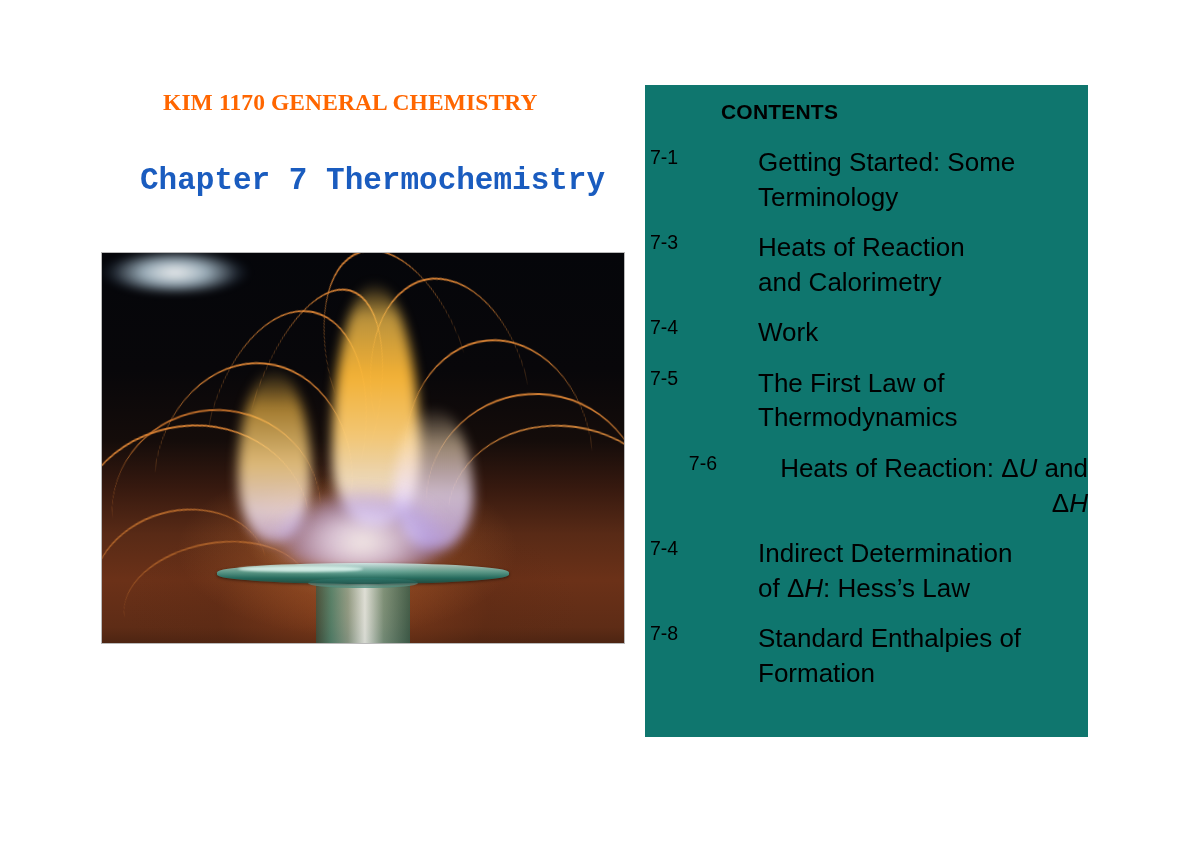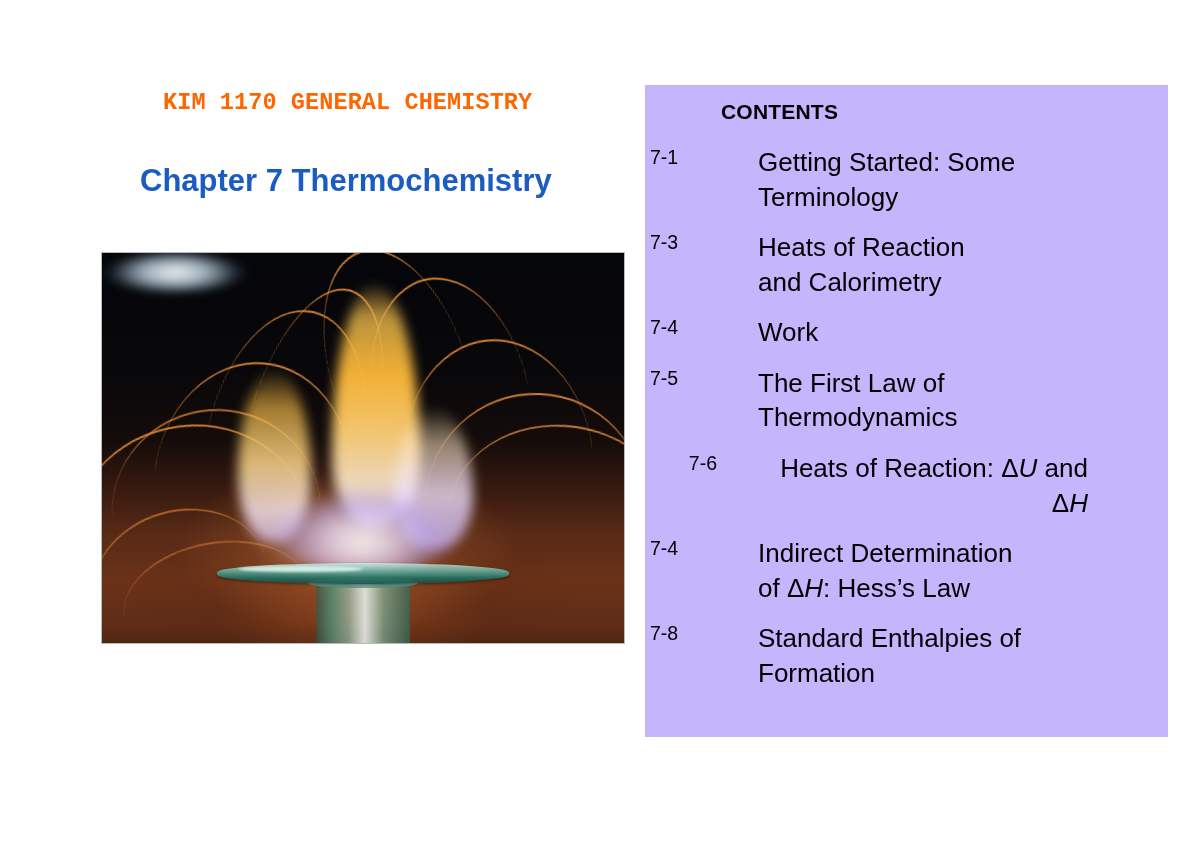--- a/index.html
+++ b/index.html
@@ -28,32 +28,32 @@
   
   #left-col {
     position: absolute;
     left: 100px;
     top: 90px;
     width: 530px;
   }
 
   #course-title {
     color: #ff6600;
-    font-family: Liberation Mono, monospace;
+    font-family: Liberation Serif, serif;
     font-weight: bold;
     font-size: 23.5px;
     letter-spacing: 0.1px;
     line-height: 1.1;
     margin: 0 0 0 63px;
     white-space: nowrap;
   }
 
   #chapter-title {
     color: #1a5cbf;
-    font-family: Liberation Sans, sans-serif;
+    font-family: Liberation Mono, monospace;
     font-weight: bold;
     font-size: 31px;
     line-height: 1.1;
     margin: 48px 0 0 40px;
     white-space: nowrap;
   }
 
   
   #photo {
     position: absolute;
@@ -197,23 +197,23 @@
     width: 21%; height: 2.6%;
     background: linear-gradient(180deg, rgba(225,250,245,0.72), rgba(60,135,118,0.70));
     border-radius: 50% / 60%;
   }
 
   
   #contents-panel {
     position: absolute;
     left: 645px;
     top: 85px;
-    width: 523px;
+    width: 443px;
     height: 652px;
-    background: #c4b5fd;
+    background: #0f766e;
   }
   #contents-heading {
     position: absolute;
     left: 76px;
     top: 15px;
     font-size: 21px;
     font-weight: bold;
     color: #000000;
     letter-spacing: 0.2px;
   }

